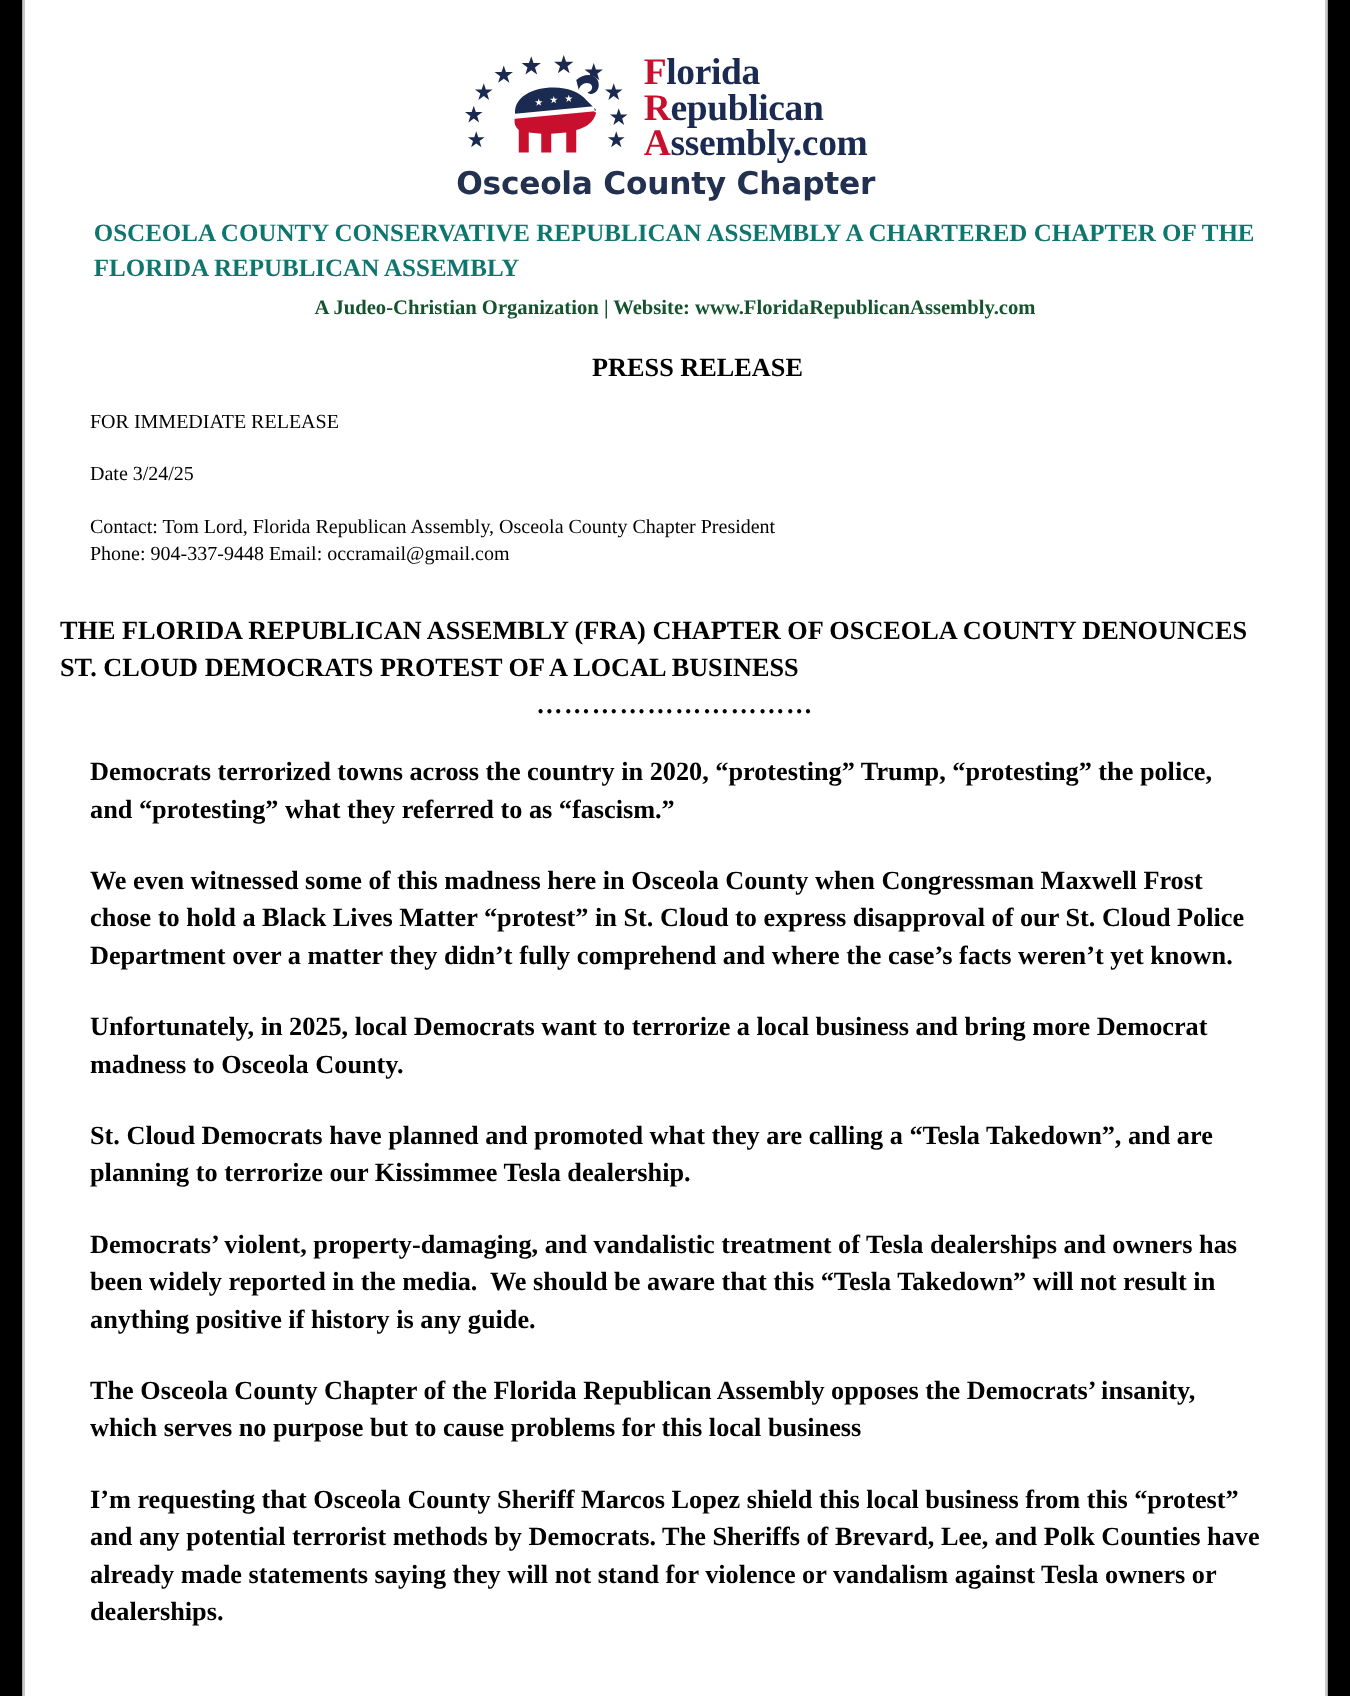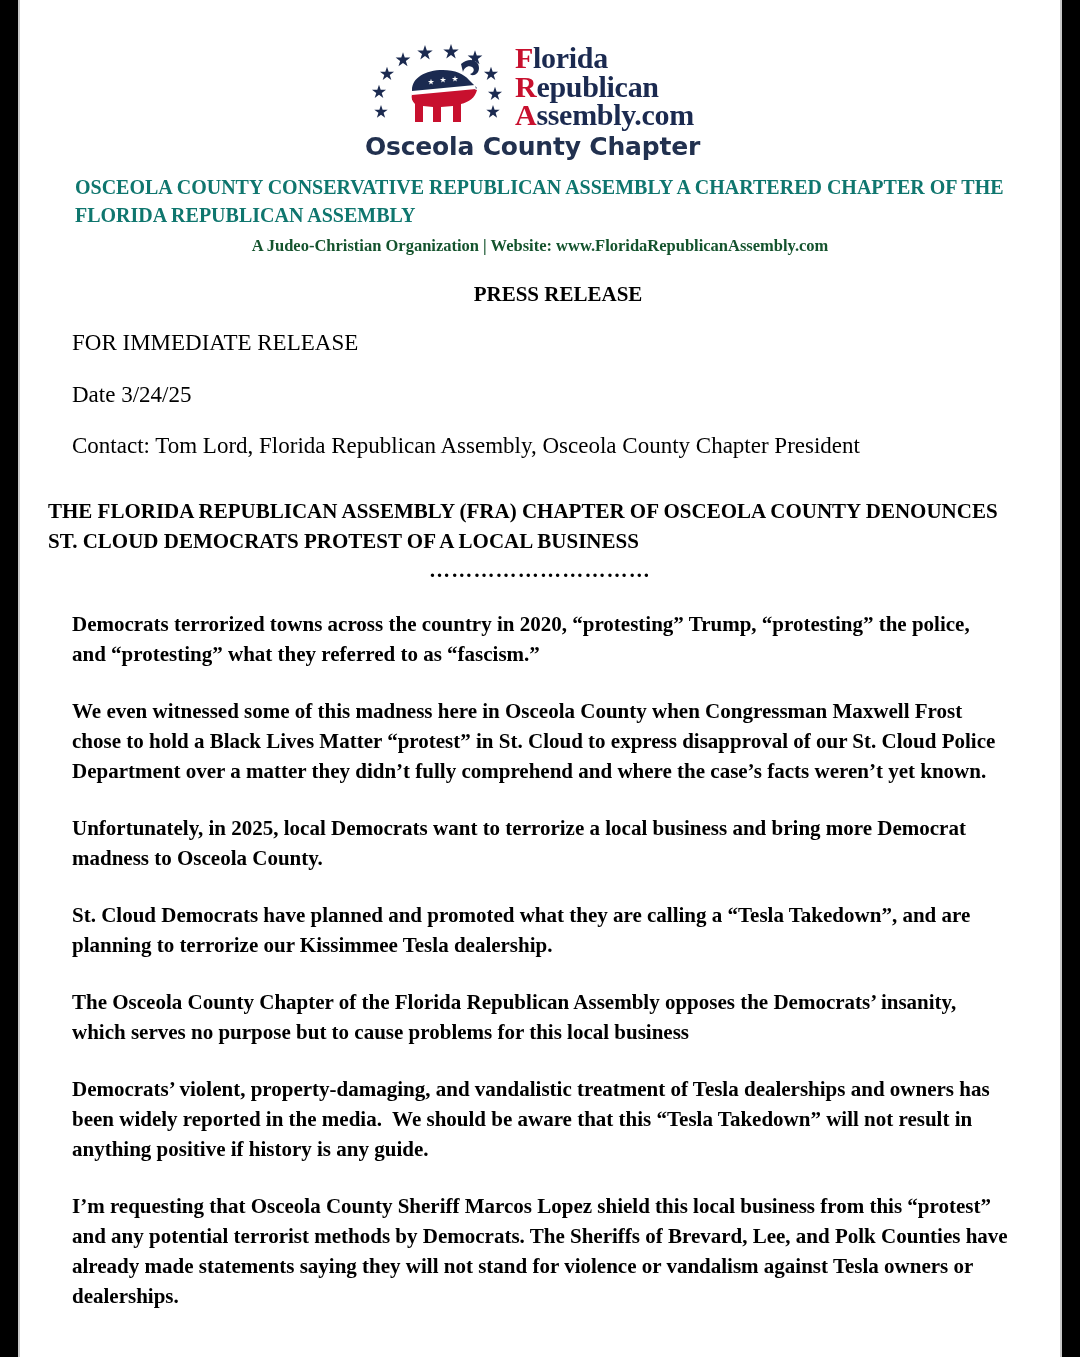--- a/index.html
+++ b/index.html
@@ -108,21 +108,21 @@
     margin-top: 26px;
     color: #000;
     padding-left: 36px;
   }
 
   .body-area {
     padding: 0 52px 0 52px;
     margin-top: 14px;
   }
   .line {
-    font-size: 23px;
+    font-size: 16px;
     line-height: 1.38;
     color: #000;
     margin: 0;
   }
   .spaced { margin-top: 20px; }
   .tight { margin-top: 0; }
 
   .headline {
     text-align: left;
     font-weight: bold;
@@ -205,29 +205,30 @@
 
     <div class="org-header">OSCEOLA COUNTY CONSERVATIVE REPUBLICAN ASSEMBLY A CHARTERED CHAPTER OF THE FLORIDA REPUBLICAN ASSEMBLY</div>
     <div class="org-sub">A Judeo-Christian Organization | Website: www.FloridaRepublicanAssembly.com</div>
 
     <div class="pr-title">PRESS RELEASE</div>
 
     <div class="body-area">
       <p class="line spaced">FOR IMMEDIATE RELEASE</p>
       <p class="line spaced">Date 3/24/25</p>
       <p class="line spaced">Contact: Tom Lord, Florida Republican Assembly, Osceola County Chapter President</p>
+      <p class="line tight">Phone: 904-337-9448  Email: occramail@gmail.com</p>
     </div>
 
     <div class="headline">THE FLORIDA REPUBLICAN ASSEMBLY (FRA) CHAPTER OF OSCEOLA COUNTY DENOUNCES ST. CLOUD DEMOCRATS PROTEST OF A LOCAL BUSINESS</div>
     <div class="dots">…………………………</div>
 
     <div class="paragraphs">
       <p class="para">Democrats terrorized towns across the country in 2020, “protesting” Trump, “protesting” the police, and “protesting” what they referred to as “fascism.”</p>
       <p class="para">We even witnessed some of this madness here in Osceola County when Congressman Maxwell Frost chose to hold a Black Lives Matter “protest” in St. Cloud to express disapproval of our St. Cloud Police Department over a matter they didn’t fully comprehend and where the case’s facts weren’t yet known.</p>
       <p class="para">Unfortunately, in 2025, local Democrats want to terrorize a local business and bring more Democrat madness to Osceola County.</p>
       <p class="para">St. Cloud Democrats have planned and promoted what they are calling a “Tesla Takedown”, and are planning to terrorize our Kissimmee Tesla dealership.</p>
+      <p class="para">Democrats’ violent, property-damaging, and vandalistic treatment of Tesla dealerships and owners has been widely reported in the media.  We should be aware that this “Tesla Takedown” will not result in anything positive if history is any guide.</p>
       <p class="para">The Osceola County Chapter of the Florida Republican Assembly opposes the Democrats’ insanity, which serves no purpose but to cause problems for this local business</p>
-      <p class="para">Democrats’ violent, property-damaging, and vandalistic treatment of Tesla dealerships and owners has been widely reported in the media.  We should be aware that this “Tesla Takedown” will not result in anything positive if history is any guide.</p>
       <p class="para">I’m requesting that Osceola County Sheriff Marcos Lopez shield this local business from this “protest” and any potential terrorist methods by Democrats. The Sheriffs of Brevard, Lee, and Polk Counties have already made statements saying they will not stand for violence or vandalism against Tesla owners or dealerships.</p>
     </div>
 
   </div>
 </div>
 
 </body></html>

